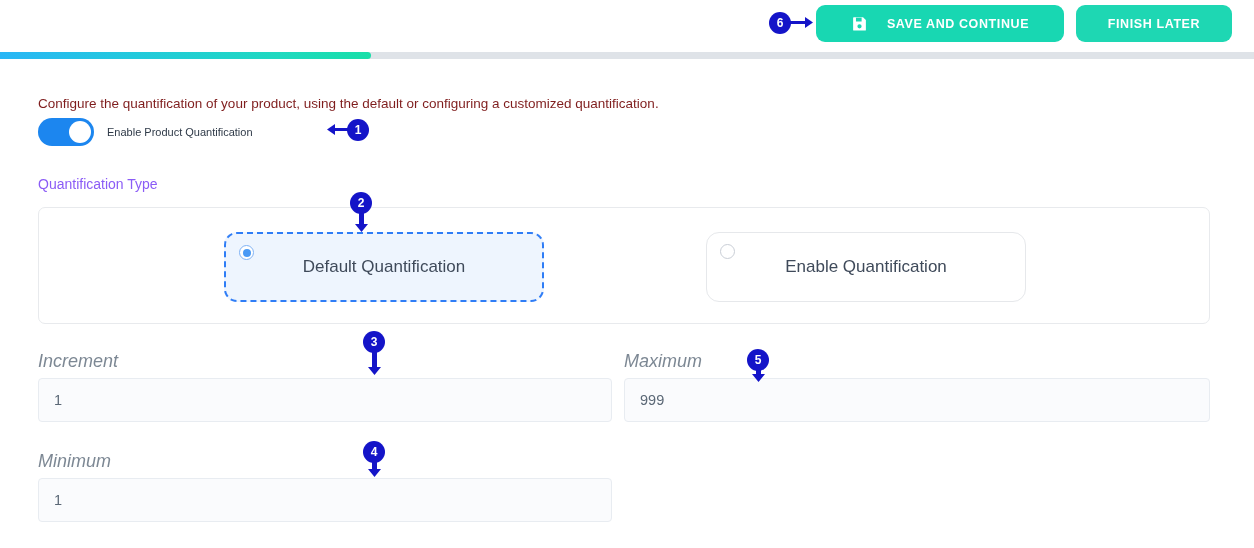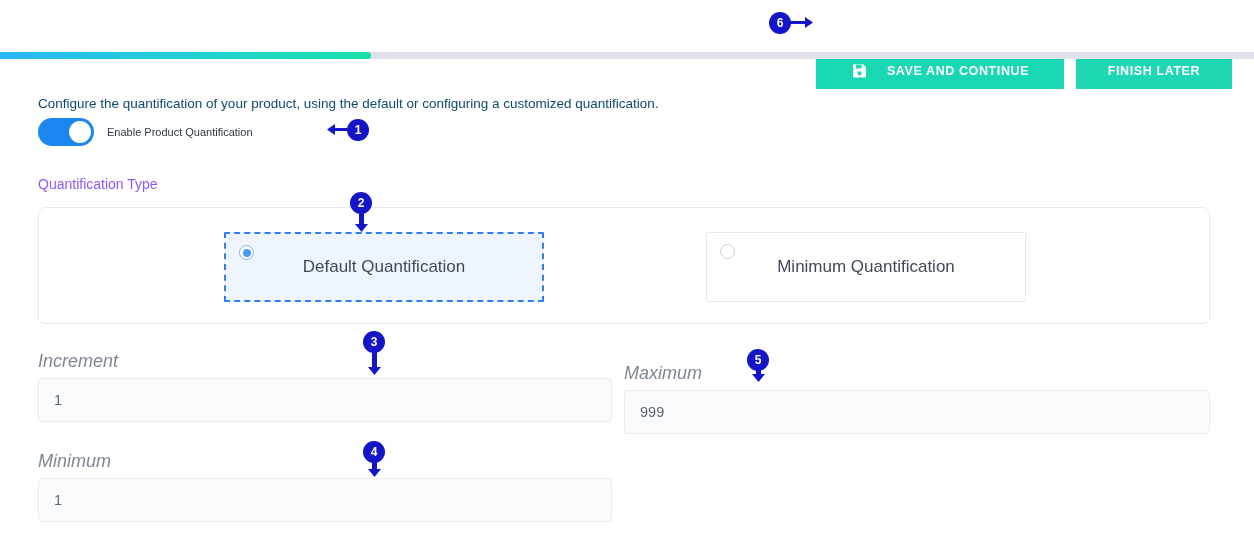--- a/index.html
+++ b/index.html
@@ -20,26 +20,26 @@
   .page-title {
     position:absolute; left:20px; top:11px;
     font-size:17px; letter-spacing:.6px; color:#3f4a5a; font-weight:400;
     white-space:nowrap;
   }
   .header-actions {
     position:absolute; right:22px; top:5px;
     display:flex; align-items:center; gap:12px;
   }
   .btn {
-    height:37px; border:none; border-radius:1px;
+    height:37px; border:none; border-radius:9px;
     background:#1ed7b3; color:#ffffff;
     font-family:"Liberation Sans", sans-serif;
     font-size:12.5px; font-weight:bold; letter-spacing:.6px;
     display:flex; align-items:center; justify-content:center; gap:19px;
-    cursor:pointer; padding:0 18px;margin-top:47px;
+    cursor:pointer; padding:0 18px;
   }
   .btn-save { width:248px; background:#18d7b2; }
   .btn-finish { width:156px; background:#1ed7b3; }
   .save-ico { width:17px; height:17px; display:block; }
 
   
   .progress-track {
     position:absolute; left:0; top:52px; width:1254px; height:7px;
     background:#dfe3e8;
   }
@@ -47,21 +47,21 @@
     position:absolute; left:0; top:0; height:7px; width:371px;
     background:linear-gradient(90deg,#29b6f6 0%,#22c9dd 35%,#1fd9c0 75%,#18dfa8 100%);
     border-radius:0 4px 4px 0;
   }
 
   
   .content { position:absolute; left:0; top:59px; width:1254px; }
 
   .desc {
     position:absolute; left:38px; top:37px;
-    font-size:13.5px; color:#0c4a6e; white-space:nowrap;
+    font-size:13.5px; color:#7f1d1d; white-space:nowrap;
   }
 
   .toggle-row {
     position:absolute; left:38px; top:59px;
     display:flex; align-items:center; gap:13px;
   }
   .switch {
     width:56px; height:28px; border-radius:14px; background:#1c86ef;
     position:relative; cursor:pointer; flex:none;
   }
@@ -76,21 +76,21 @@
     font-size:14px; color:#8b5cf6; white-space:nowrap;
   }
 
   .type-box {
     position:absolute; left:38px; top:148px;
     width:1172px; height:117px;
     border:1px solid #e8eaed; border-radius:7px; background:#fff;
   }
   .opt {
     position:absolute; top:24px; height:70px;
-    border-radius:1px; display:flex; align-items:center;
+    border-radius:13px; display:flex; align-items:center;
   }
   .opt-default {
     left:185px; width:320px;
     border:2px dashed #2f7df6; background:#eef5fe;
   }
   .opt-custom {
     left:667px; width:320px;
     border:1px solid #e6e8eb; background:#ffffff;
   }
   .radio {
@@ -114,21 +114,21 @@
   .field-label {
     font-size:18px; color:#7d8894; margin-bottom:6px; display:block;font-style:italic;
   }
   .field-input {
     width:100%; height:44px; border:1px solid #e8ecf1; border-radius:4px;
     background:#fafbfd; color:#5b6876; font-size:14.5px;
     padding:0 15px; font-family:"Liberation Sans", sans-serif;
     outline:none;
   }
   .f-increment { left:38px; top:292px; width:574px; }
-  .f-maximum   { left:624px; top:304px; width:586px; }
+  .f-maximum   { left:624px; top:292px; width:586px; }
   .f-minimum   { left:38px; top:392px; width:574px; }
 
   
   .badge {
     position:absolute; width:22px; height:22px; border-radius:50%;
     background:#1414c8; color:#fff; font-size:12px; font-weight:bold;
     display:flex; align-items:center; justify-content:center;
     font-family:"Liberation Sans", sans-serif; z-index:20;
   }
   .arrow { position:absolute; z-index:19; }
@@ -176,21 +176,21 @@
 
     <div class="type-box">
 
       <div class="opt opt-default">
         <span class="radio on"></span>
         <span class="opt-text">Default Quantification</span>
       </div>
 
       <div class="opt opt-custom">
         <span class="radio"></span>
-        <span class="opt-text">Minimum Quantification</span>
+        <span class="opt-text">Enable Quantification</span>
       </div>
 
     </div>
 
     <div class="field f-increment">
       <label class="field-label">Increment</label>
       <input class="field-input" value="1" style="">
     </div>
 
     <div class="field f-maximum">

